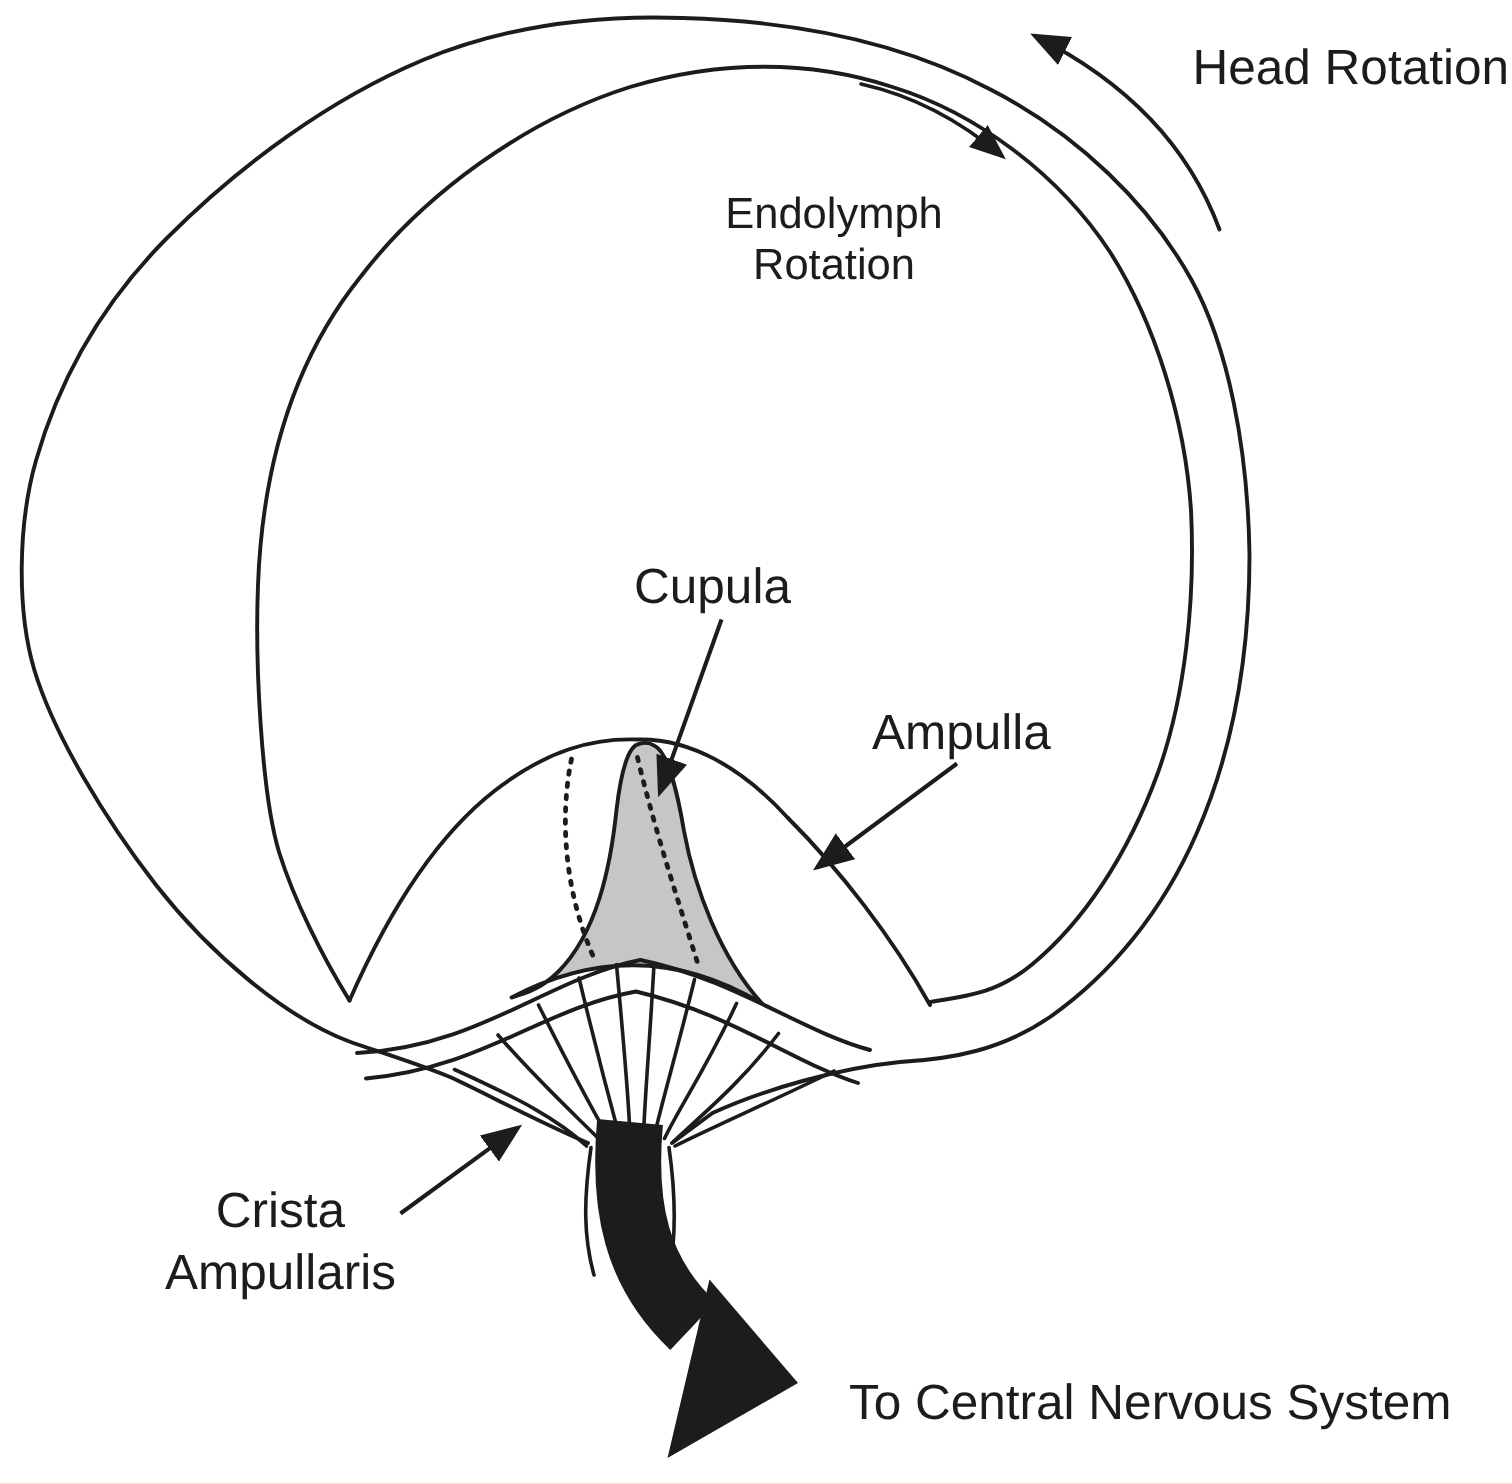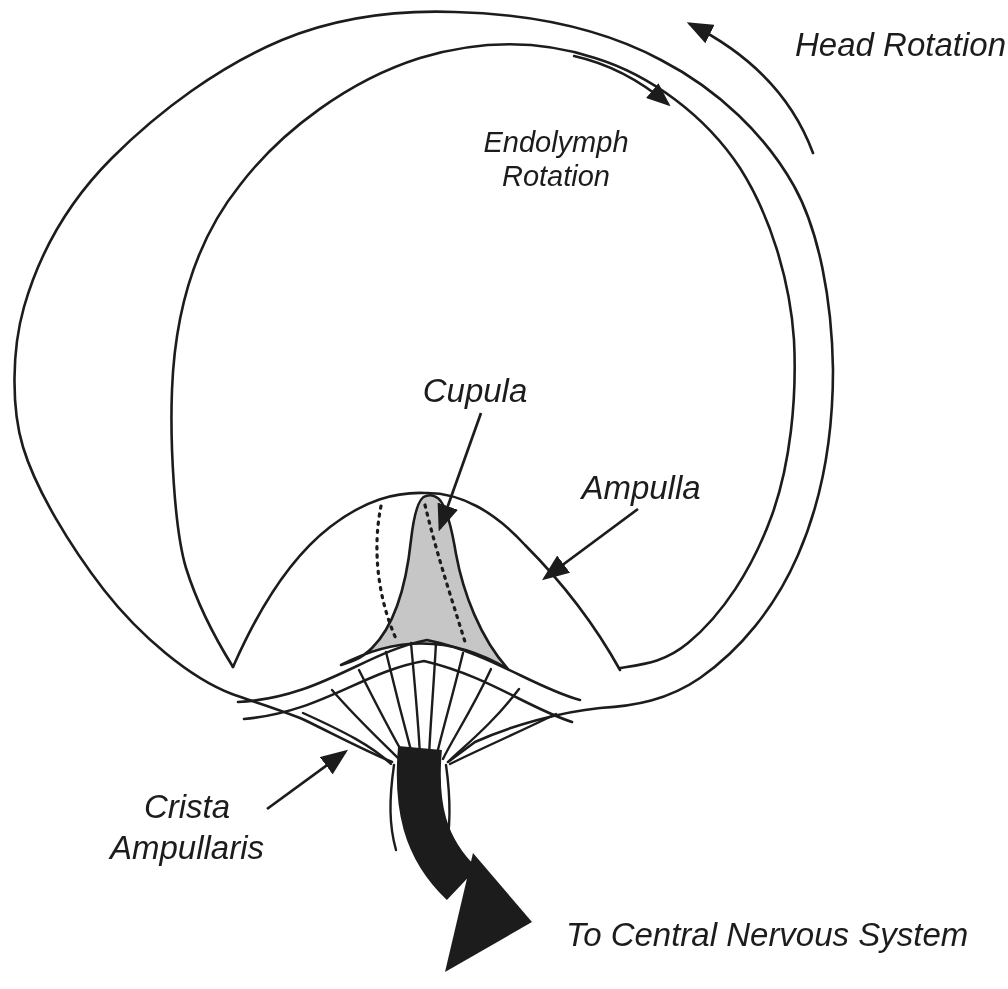--- a/index.html
+++ b/index.html
@@ -1,16 +1,16 @@
 <!DOCTYPE html>
 <html><head>
 <meta charset="utf-8">
 <style>
   html,body{margin:0;padding:0;background:#ffffff;}
-  .stage{position:relative;width:1008px;height:989px;background:#ef4444;overflow:hidden;font-style:italic;}
+  .stage{position:relative;width:1008px;height:989px;background:#ef4444;overflow:hidden;}
   svg{display:block;}
   .ink{stroke:#1c1c1c;fill:none;stroke-width:2.6;stroke-linecap:round;stroke-linejoin:round;}
   .thin{stroke-width:2.4;}
   .dotted{stroke:#1c1c1c;fill:none;stroke-width:3.2;stroke-linecap:round;stroke-dasharray:2.2 6;}
   .pointer{stroke:#1c1c1c;fill:none;stroke-width:2.7;}
   .solid{fill:#1c1c1c;stroke:none;}
   .band{stroke:#1c1c1c;fill:none;stroke-width:44;stroke-linecap:butt;}
   text{font-family:"Liberation Sans","DejaVu Sans",sans-serif;fill:#1c1c1c;}
   .lbl{font-size:33px;}
   .lbl-sm{font-size:29px;}

